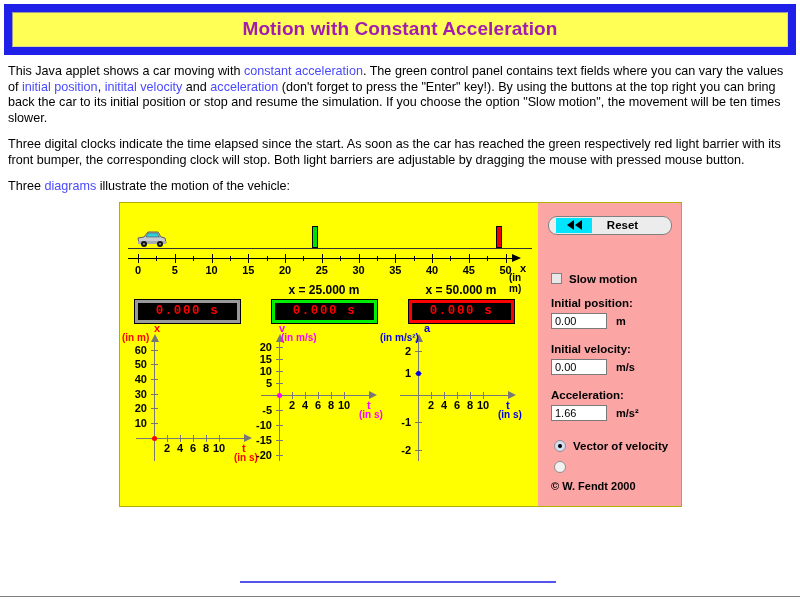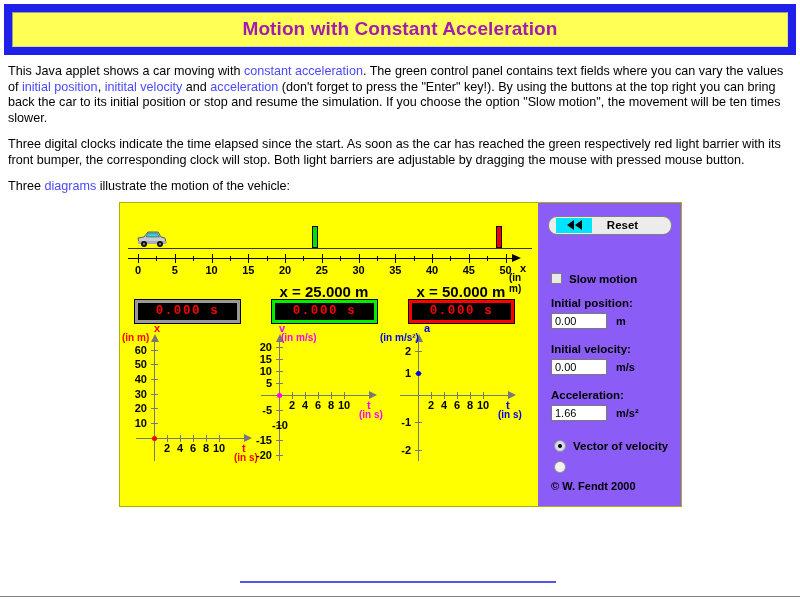--- a/index.html
+++ b/index.html
@@ -55,21 +55,21 @@
   #ruler-axis{position:absolute;left:0;top:0;width:390px;height:1px;background:#000;}
   #ruler-arrow{position:absolute;left:384px;top:-4px;width:0;height:0;
       border-top:4px solid transparent;border-bottom:4px solid transparent;border-left:9px solid #000;}
   .tick-major{position:absolute;top:-4px;width:1px;height:9px;background:#000;}
   .tick-minor{position:absolute;top:-2px;width:1px;height:5px;background:#000;}
   .tick-label{position:absolute;top:6px;font-size:11px;font-weight:bold;color:#000;
       transform:translateX(-50%);white-space:nowrap;}
   #xaxis-name{position:absolute;left:392px;top:4px;font-size:11px;font-weight:bold;}
   #xaxis-unit{position:absolute;left:381px;top:14px;font-size:10px;font-weight:bold;}
   
-  .clock-cap{position:absolute;font-size:15px;font-weight:bold;color:#000;
+  .clock-cap{position:absolute;font-size:12px;font-weight:bold;color:#000;
      white-space:nowrap;transform:translateX(-50%);}
   .clock{position:absolute;height:25px;width:107px;box-sizing:border-box;
      border:1px solid #000;padding:3px;}
   .clock-in{width:100%;height:100%;background:#000;box-sizing:border-box;
      display:flex;align-items:center;justify-content:center;}
   .clock-digits{color:#ff0000;font-family:"Liberation Mono", monospace;
      font-size:12.5px;font-weight:bold;letter-spacing:1.6px;}
   #clock1{left:14px;top:96px;background:#999999;}
   #clock2{left:151px;top:96px;background:#00ee00;}
   #clock3{left:288px;top:96px;background:#ff0000;}
@@ -86,21 +86,21 @@
   .dg-ylab{position:absolute;font-size:11px;font-weight:bold;color:#000;
       text-align:right;transform:translateY(-50%);white-space:nowrap;}
   .dg-xlab{position:absolute;font-size:11px;font-weight:bold;color:#000;
       transform:translateX(-50%);white-space:nowrap;}
   .dg-name{position:absolute;font-size:11px;font-weight:bold;white-space:nowrap;}
   .dg-unit{position:absolute;font-size:10px;font-weight:bold;white-space:nowrap;}
   .dg-dot{position:absolute;width:5px;height:5px;border-radius:50%;}
   .readout{position:absolute;top:277px;font-size:11.5px;font-weight:bold;
       white-space:nowrap;transform:translateX(-50%);margin-top:31px;}
   
-  #panel{position:absolute;left:418px;top:0;width:143px;height:303px;background:#8b5cf6;}
+  #panel{position:absolute;left:418px;top:0;width:143px;height:303px;background:#fca5a5;}
   .btn{position:absolute;left:10px;width:124px;height:19px;
      background:#ececec;border:1px solid #808080;border-radius:9px;
      box-sizing:border-box;display:flex;align-items:center;}
   .btn-ico{width:36px;height:15px;display:flex;align-items:center;justify-content:center;
      margin-left:7px;}
   .btn-lbl{flex:1;text-align:center;font-size:11.5px;font-weight:bold;color:#000;
      margin-right:18px;}
   #btn-reset{top:13px;}
   #btn-start{top:40px;}
   .ico-rewind{background:#00e5ff;width:36px;height:15px;display:flex;align-items:center;justify-content:center;}
@@ -263,21 +263,21 @@
     <div class="diagram" id="diagram-1" style="left:131px;width:132px;">
           <div class="dg-axis-v" style="left: 28px; top: 8px; height: 120px;"></div>
           <div class="dg-arrow-up" style="left: 24.5px; top: 1px;"></div>
           <div class="dg-axis-h" style="left: 10px; top: 62px; width: 108px;"></div>
           <div class="dg-arrow-r" style="left: 118px; top: 58px;"></div>
           <div class="dg-tick-v" style="left: 25px; top: 122px;"></div>
           <div class="dg-ylab" style="left: 0px; width: 21px; top: 122px;">-20</div>
           <div class="dg-tick-v" style="left: 25px; top: 107px;"></div>
           <div class="dg-ylab" style="left: 0px; width: 21px; top: 107px;">-15</div>
           <div class="dg-tick-v" style="left: 25px; top: 92px;"></div>
-          <div class="dg-ylab" style="left: 16px; width: 21px; top: 92px;">-10</div>
+          <div class="dg-ylab" style="left: 0px; width: 21px; top: 92px;">-10</div>
           <div class="dg-tick-v" style="left: 25px; top: 77px;"></div>
           <div class="dg-ylab" style="left: 0px; width: 21px; top: 77px;">-5</div>
           <div class="dg-tick-v" style="left: 25px; top: 50.1818px;"></div>
           <div class="dg-ylab" style="left: 0px; width: 21px; top: 50.1818px;">5</div>
           <div class="dg-tick-v" style="left: 25px; top: 38.3636px;"></div>
           <div class="dg-ylab" style="left: 0px; width: 21px; top: 38.3636px;">10</div>
           <div class="dg-tick-v" style="left: 25px; top: 26.5455px;"></div>
           <div class="dg-ylab" style="left: 0px; width: 21px; top: 26.5455px;">15</div>
           <div class="dg-tick-v" style="left: 25px; top: 14.7273px;"></div>
           <div class="dg-ylab" style="left: 0px; width: 21px; top: 14.7273px;">20</div>

